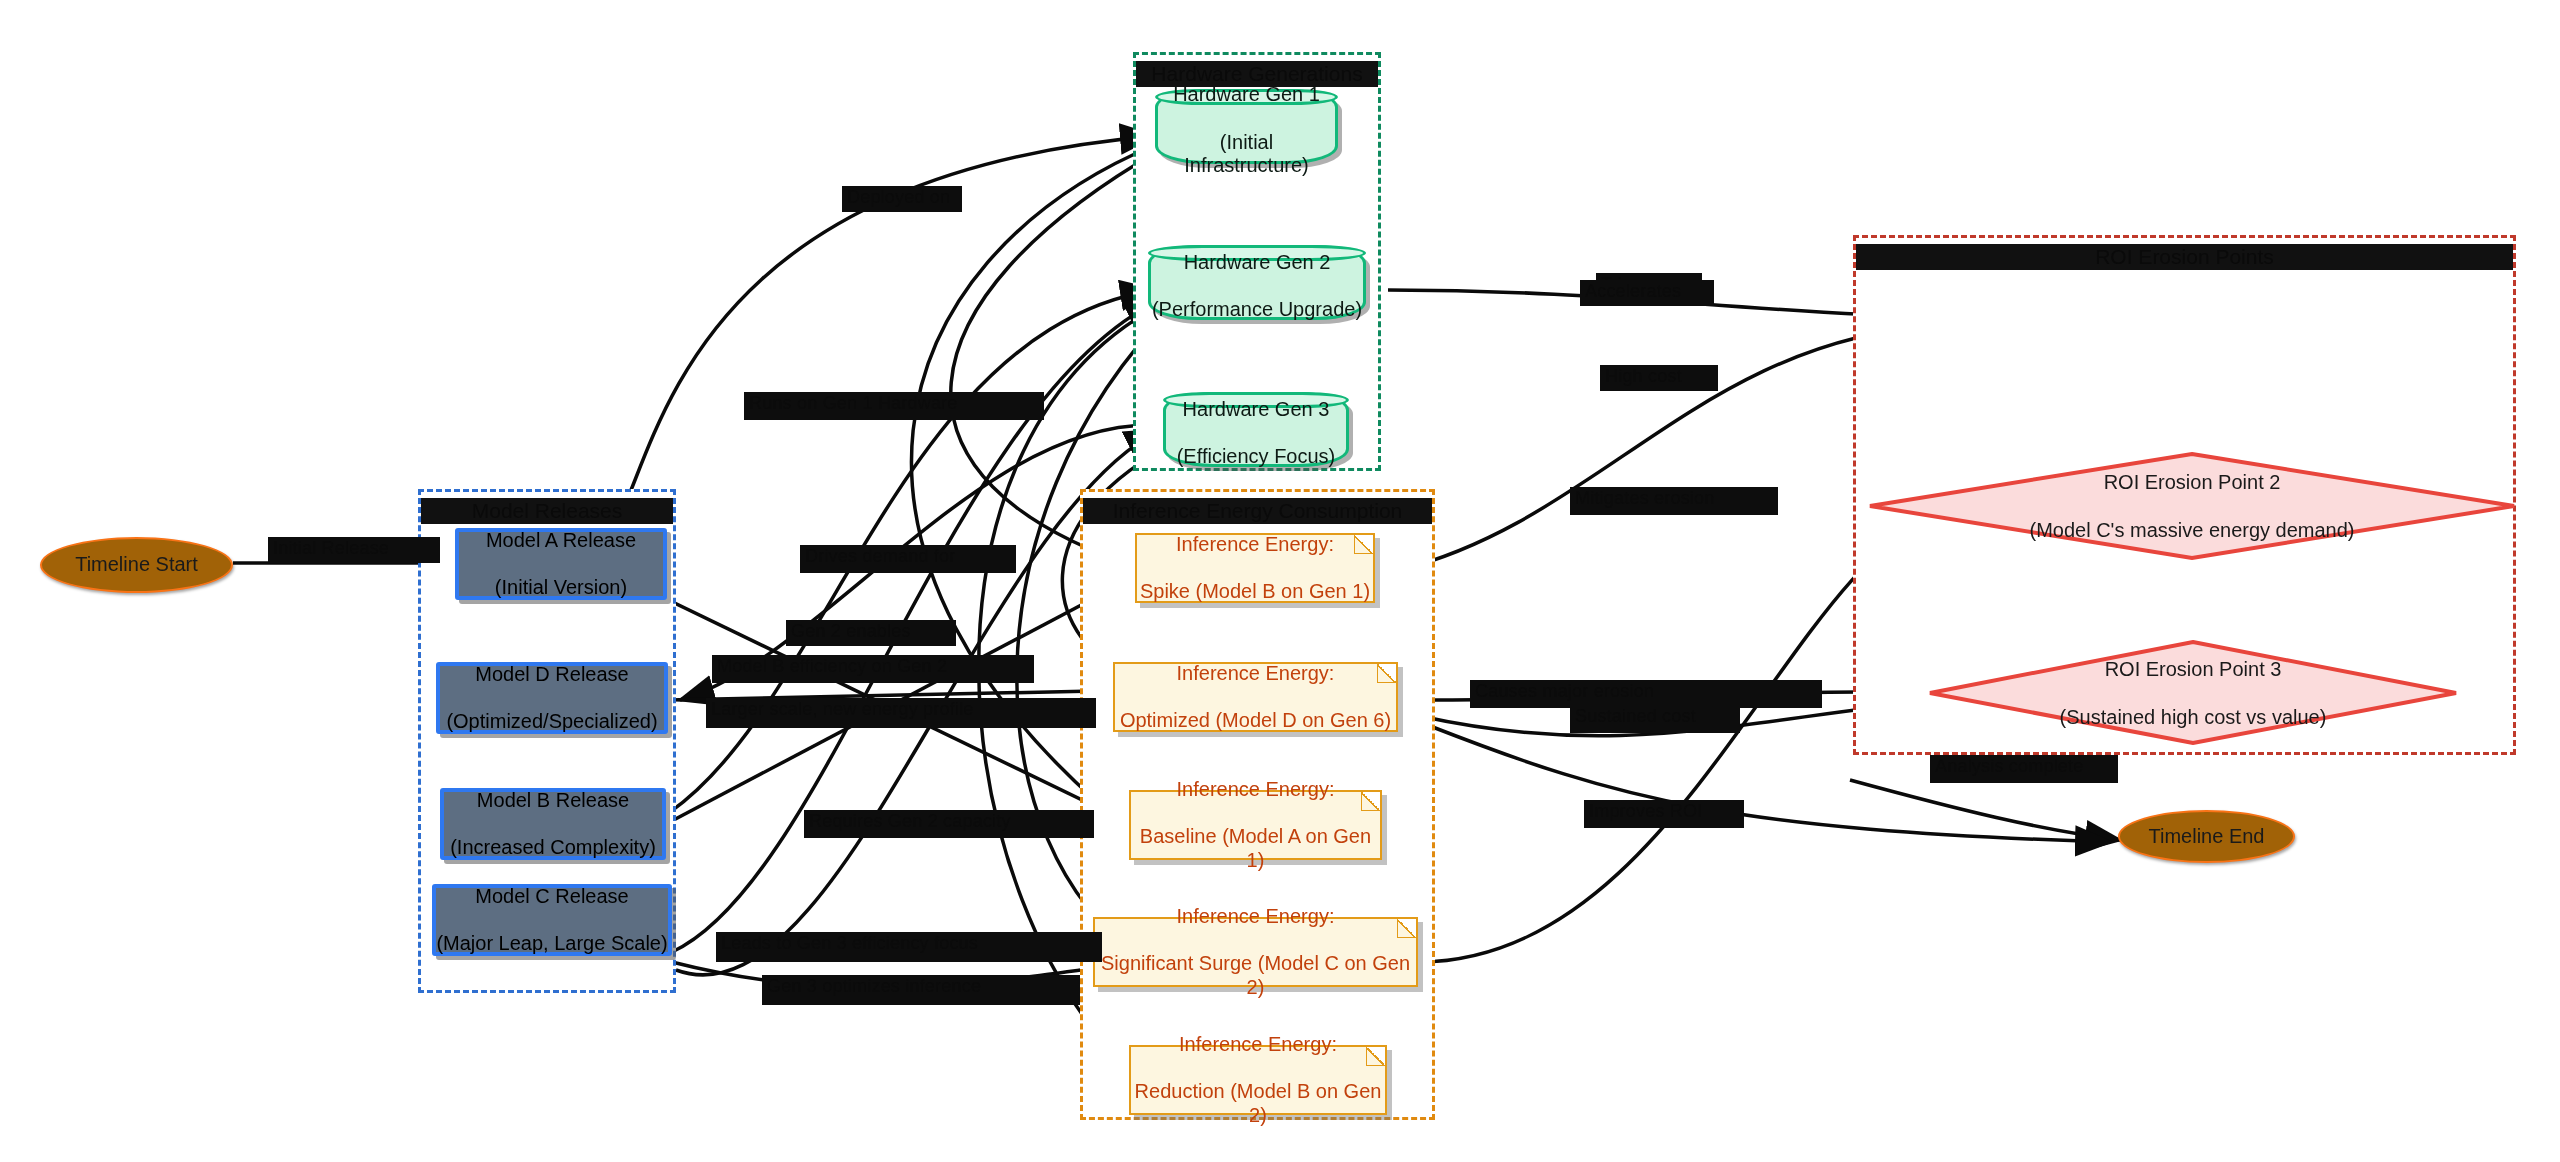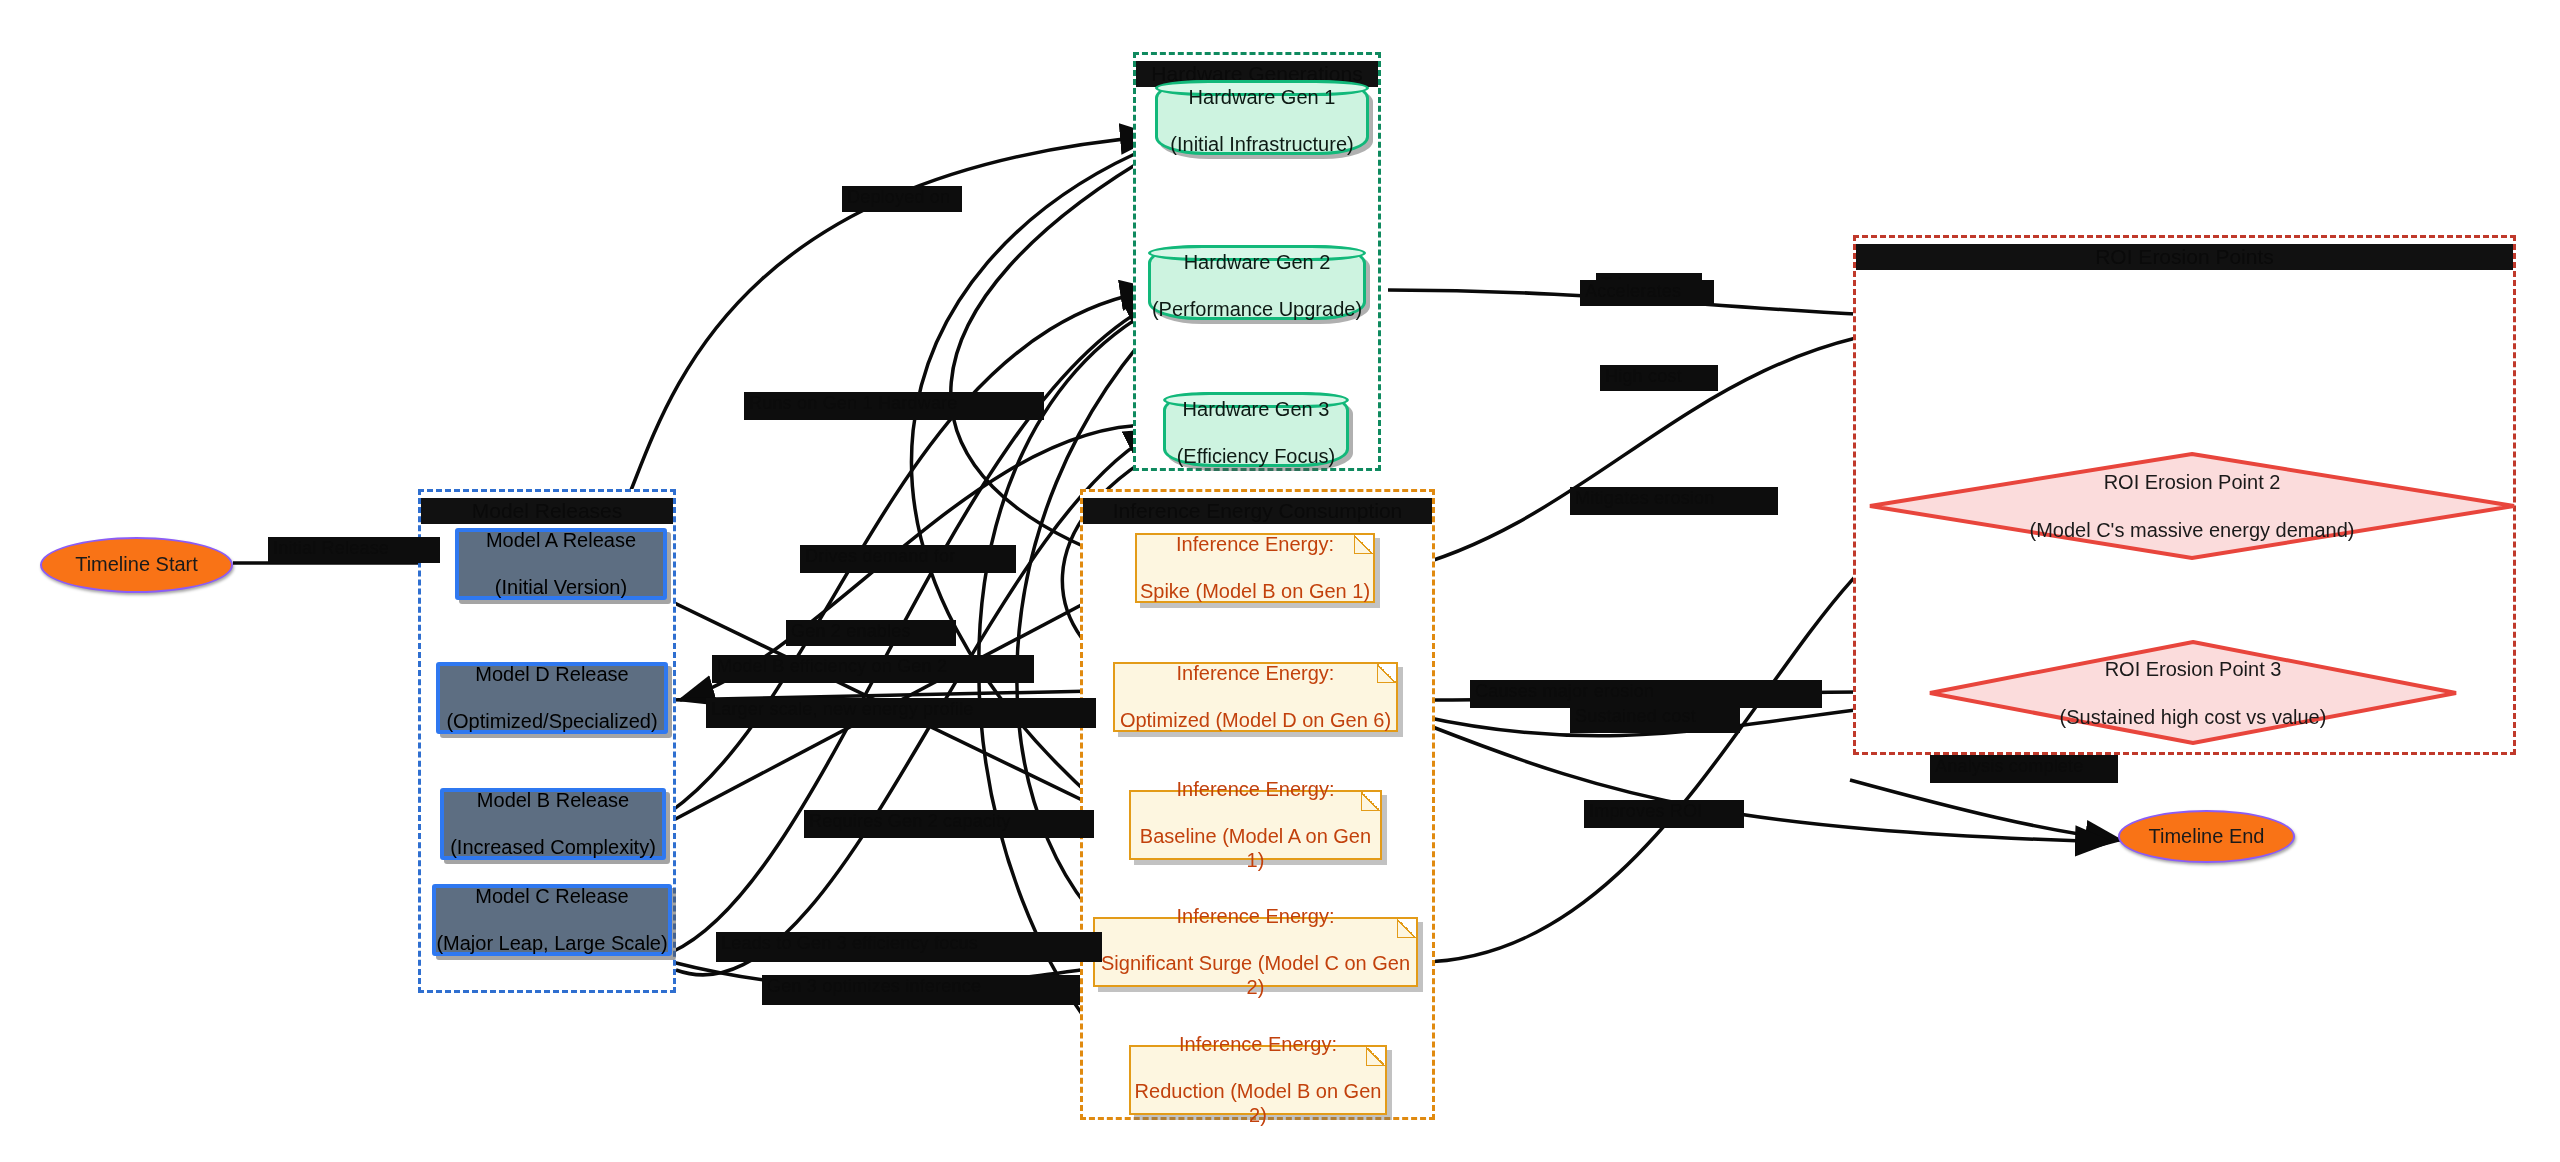--- a/index.html
+++ b/index.html
@@ -72,22 +72,22 @@
     justify-content: center;
     text-align: center;
     line-height: 1.18;
     color: #1a1a1a;
     font-size: 20px;
     white-space: pre-line;
     z-index: 5;
   }
   
   .node-terminator {
-    background: #f97316;
-    border: 2px solid #8b5cf6;
+    background: #a16207;
+    border: 2px solid #f97316;
     border-radius: 50%;
     box-shadow: 1px 2px 3px rgba(0,0,0,0.35);
   }
   
   .node-model {
     background: #5d6e82;
     border: 4px solid #2f78f0;
     border-radius: 3px;
     box-shadow: 4px 4px 0 rgba(90,90,90,0.55);
     color: #000000;
@@ -277,21 +277,21 @@
     </div>
   </div>
 
   <div class="node node-model" style="left:432px; top:884px; width:240px; height:72px;">
     <div>
       <div>Model C Release</div>
       <div>(Major Leap, Large Scale)</div>
     </div>
   </div>
 
-  <div class="node node-cylinder" style="left:1155px; top:80px; width:214px; height:75px;">
+  <div class="node node-cylinder" style="left:1155px; top:89px; width:183px; height:75px;">
     <div style="position:relative; z-index:2; padding-top:8px;">
       <div>Hardware Gen 1</div>
       <div>(Initial Infrastructure)</div>
     </div>
   </div>
 
   <div class="node node-cylinder" style="left:1148px; top:245px; width:218px; height:75px;">
     <div style="position:relative; z-index:2; padding-top:8px;">
       <div>Hardware Gen 2</div>
       <div>(Performance Upgrade)</div>

